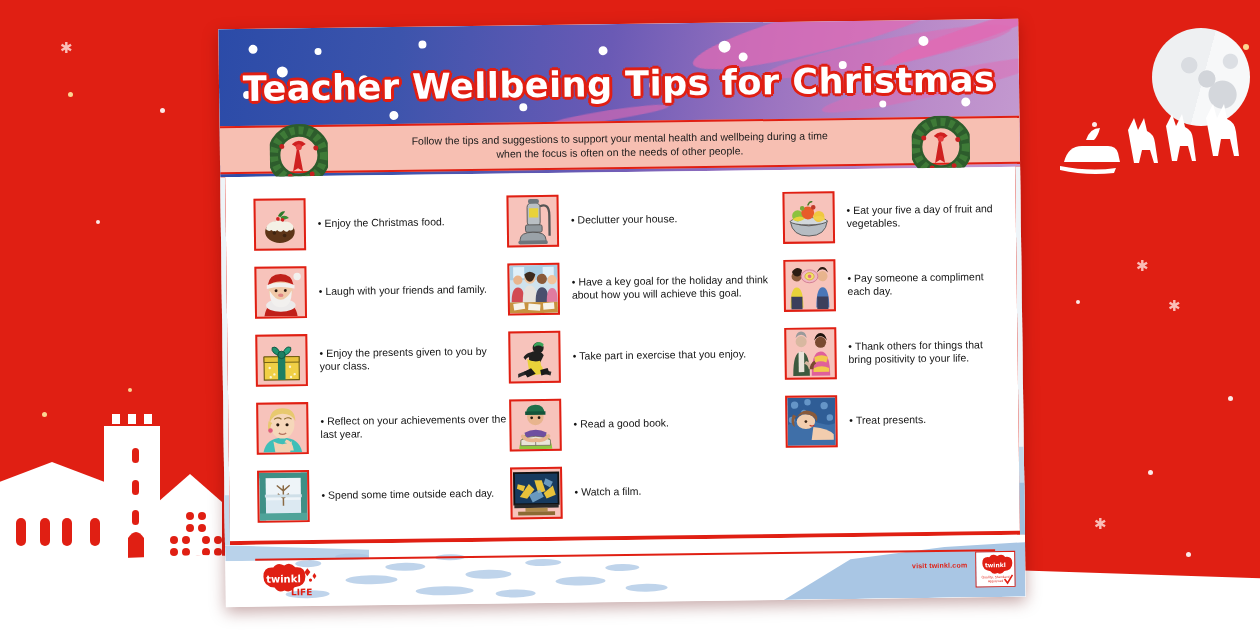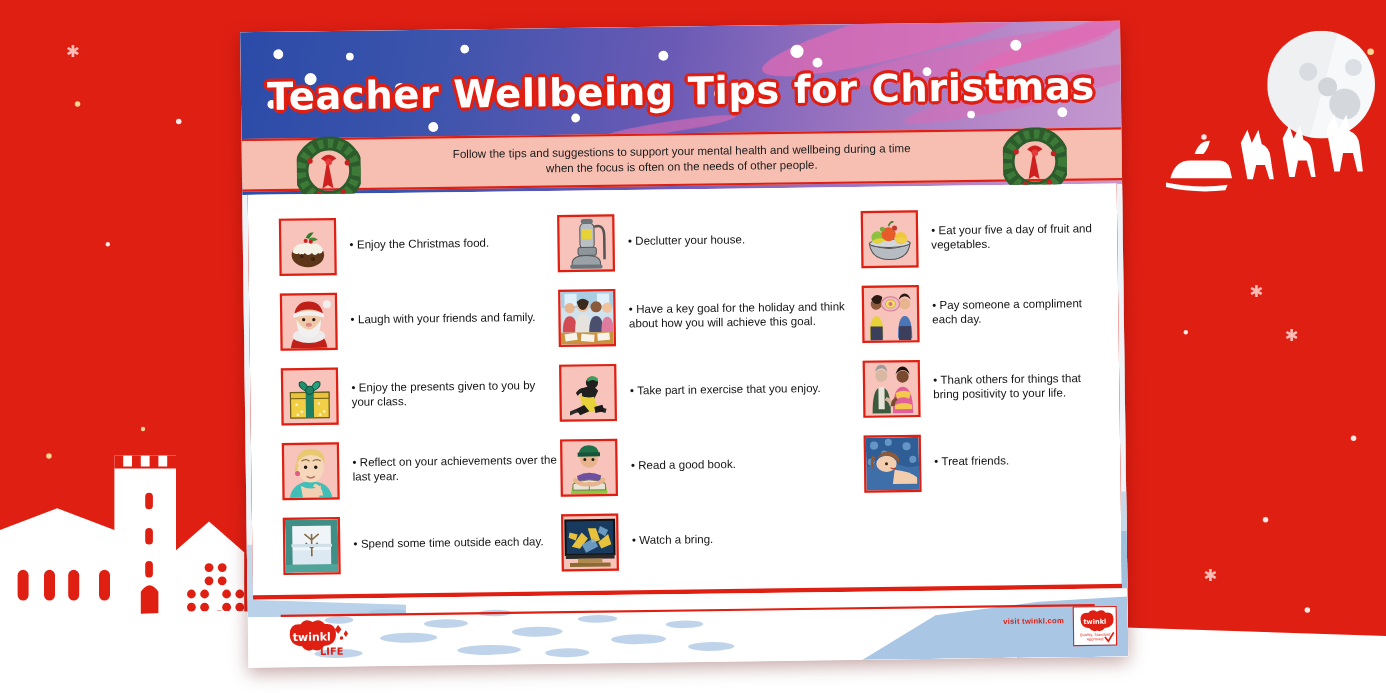--- a/index.html
+++ b/index.html
@@ -407,21 +407,21 @@
             </g>
             <g fill="#7fb2d8" opacity=".8">
               <path d="M18 28 l12-6 4 8 -12 6 z"></path>
               <path d="M36 10 l8 4 -3 6 -7-4 z"></path>
             </g>
             <rect x="2" y="38" width="48" height="4" fill="#2a2a2a"></rect>
             <rect x="14" y="42" width="24" height="4" fill="#b08a4a"></rect>
             <rect x="6" y="46" width="40" height="4" fill="#8c6a33"></rect>
           </svg>
         </div>
-        <div class="tip-txt"><span class="b">•</span><span>Watch a bring.</span></div>
+        <div class="tip-txt"><span class="b">•</span><span>Watch a film.</span></div>
       </div>
     </div>
 
     <div class="col c3">
 
       <div class="tip">
         <div class="thumb">
           <svg viewBox="0 0 52 52" width="100%" height="100%">
             <path d="M6 30 q20 10 40 0 q-2 16 -20 16 q-18 0-20-16 z" fill="#b6bcc2" stroke="#555" stroke-width="1"></path>
             <ellipse cx="26" cy="30" rx="20" ry="4" fill="#d2d7db" stroke="#555" stroke-width="1"></ellipse>
@@ -502,21 +502,21 @@
             </g>
             <path d="M0 30 q14-10 30-4 q14 6 22 2 l0 24 -52 0 z" fill="#3f6fa8"></path>
             <ellipse cx="20" cy="26" rx="10" ry="8" fill="#f2cdae"></ellipse>
             <path d="M10 22 q6-12 18-6 q6 3 4 10 q-4-8 -12-8 q-8 0-10 4 z" fill="#8a5a3a"></path>
             <path d="M6 18 q-4 10 2 14 q-2-10 2-12 z" fill="#8a5a3a"></path>
             <circle cx="20" cy="26" r="1.5" fill="#3a2416"></circle>
             <path d="M24 30 q3 2 5 0" stroke="#c0392b" stroke-width="1.2" fill="none"></path>
             <path d="M28 32 q16 2 22 8 l0 6 -24 0 z" fill="#f2cdae"></path>
           </svg>
         </div>
-        <div class="tip-txt"><span class="b">•</span><span>Treat friends.</span></div>
+        <div class="tip-txt"><span class="b">•</span><span>Treat presents.</span></div>
       </div>
     </div>
 
     <svg class="side-trees l" viewBox="0 0 46 368" preserveAspectRatio="none">
       <rect width="46" height="368" fill="#eef4f8"></rect>
       <g fill="#2f7a36">
         <path d="M23 10 l16 40 -32 0 z"></path>
           <path d="M23 40 l18 46 -36 0 z"></path>
         <path d="M23 90 l16 40 -32 0 z"></path>
           <path d="M23 130 l18 46 -36 0 z"></path>

